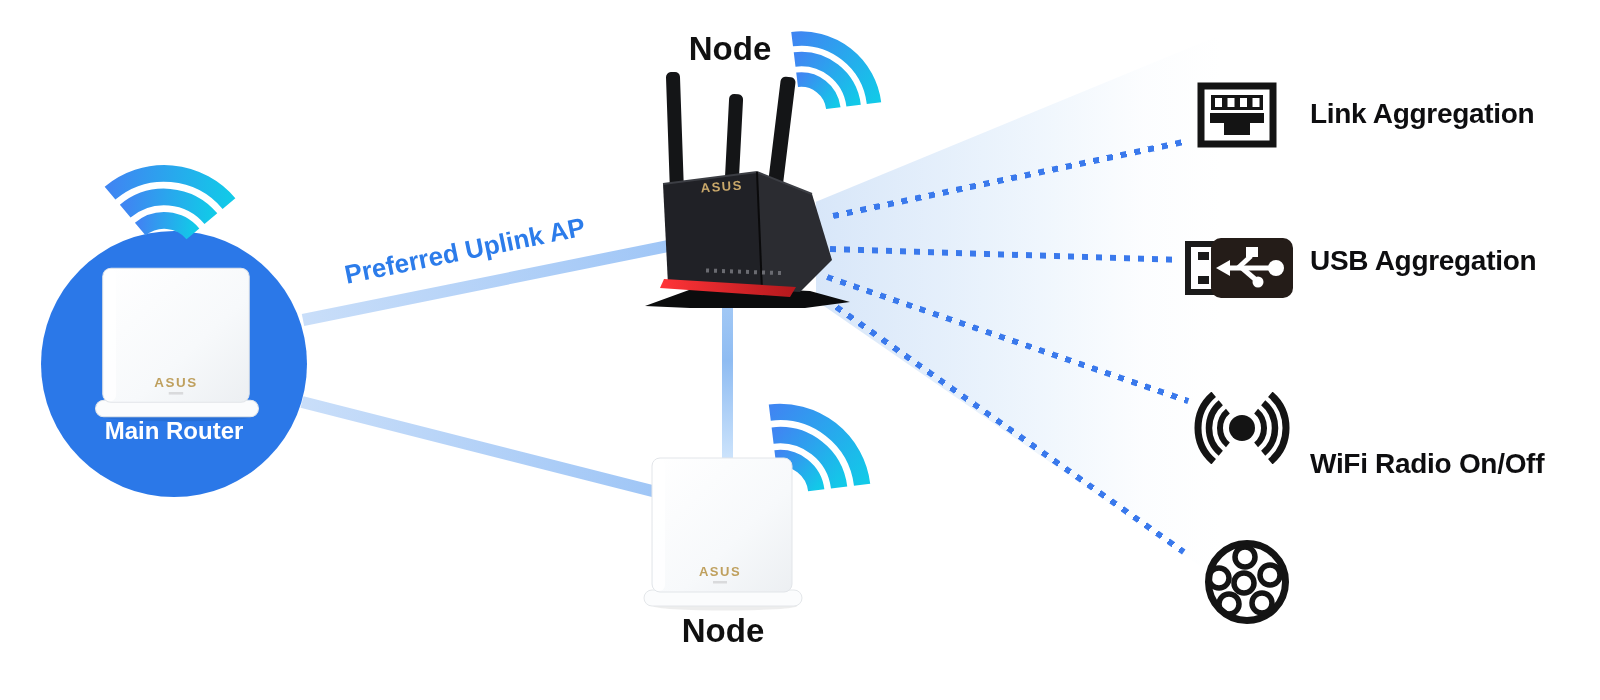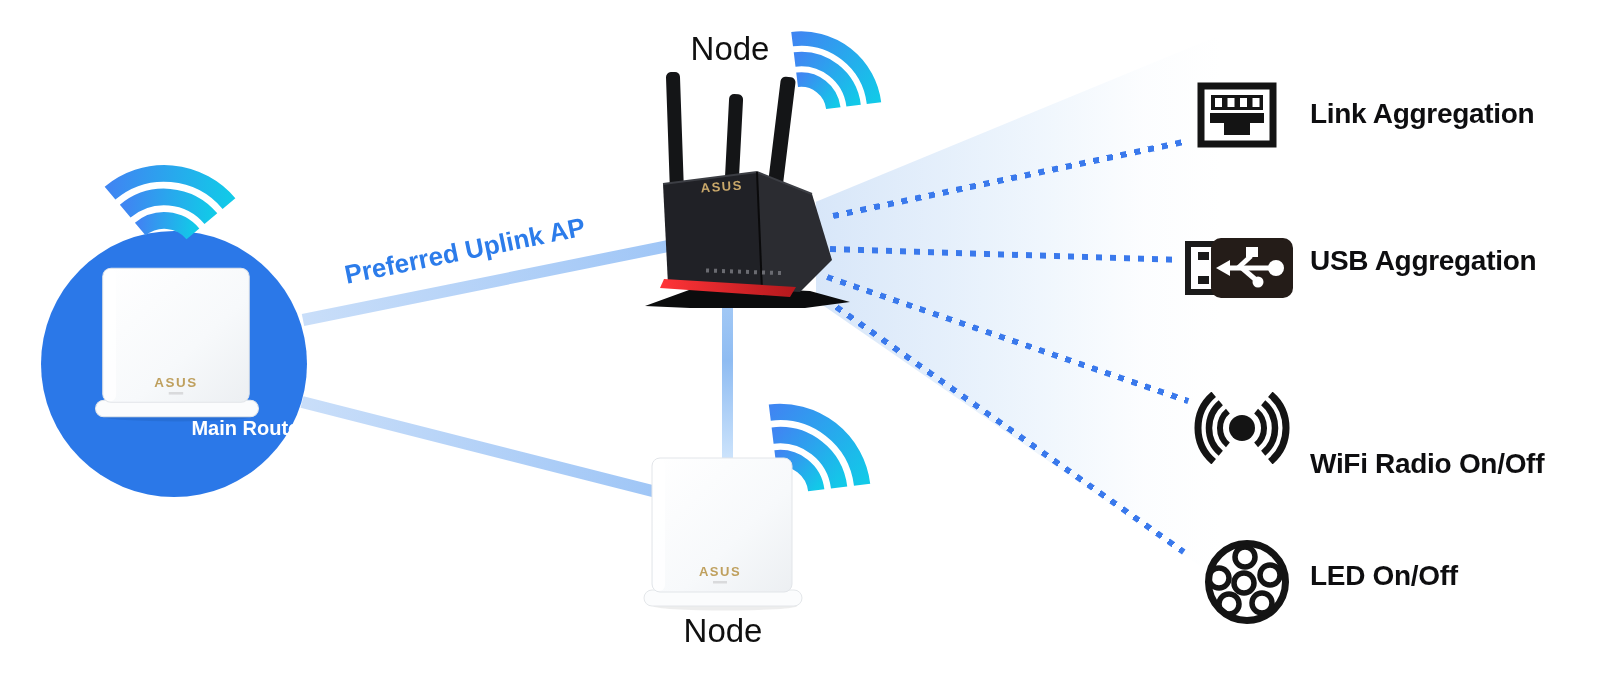--- a/index.html
+++ b/index.html
@@ -24,24 +24,24 @@
   
   .ray{position:absolute;height:6px;transform-origin:0 50%;z-index:3;
        background:repeating-linear-gradient(90deg,#3A79EC 0 6px,transparent 6px 14px);}
   #ray-1{left:833px;top:213px;width:363px;transform:rotate(-11.93deg);}
   #ray-2{left:830px;top:246px;width:346px;transform:rotate(1.8deg);}
   #ray-3{left:827px;top:274px;width:382px;transform:rotate(18.95deg);}
   #ray-4{left:825px;top:296px;width:439px;transform:rotate(35.2deg);}
   
   #main-circle{left:41px;top:231px;width:266px;height:266px;border-radius:50%;
                background:#2B78E8;z-index:4;}
-  #main-router-label{left:41px;top:417px;width:266px;text-align:right;z-index:7;
-               color:#ffffff;font-size:20px;font-weight:700;}
-  
-  .node-label{font-size:33px;font-weight:400;color:#101010;z-index:7;text-align:center;}
+  #main-router-label{left:41px;top:417px;width:266px;text-align:center;z-index:7;
+               color:#ffffff;font-size:24px;font-weight:700;}
+  
+  .node-label{font-size:33px;font-weight:700;color:#101010;z-index:7;text-align:center;}
   #top-node-label{left:650px;top:30px;width:160px;}
   #bottom-node-label{left:643px;top:612px;width:160px;}
   #uplink-label{left:345px;top:260px;width:300px;transform:rotate(-11.5deg);
                 transform-origin:0 50%;font-size:26px;font-weight:700;color:#2C7CEA;z-index:6;}
   
   .feature-label{position:absolute;left:1310px;font-size:28px;font-weight:700;
                  color:#0E0E10;letter-spacing:-.3px;z-index:7;white-space:nowrap;}
   .ficon{position:absolute;z-index:6;}
   svg{display:block;}
   .router{z-index:5;}
@@ -230,15 +230,14 @@
     <circle cx="45" cy="45" r="38.5" fill="none" stroke="#141414" stroke-width="7"></circle>
     <g fill="none" stroke="#141414" stroke-width="5.5">
       <circle cx="43" cy="20" r="10"></circle>
       <circle cx="17" cy="41" r="10"></circle>
       <circle cx="42" cy="46" r="10"></circle>
       <circle cx="68" cy="38" r="10"></circle>
       <circle cx="27" cy="67" r="10"></circle>
       <circle cx="60" cy="66" r="10"></circle>
     </g>
   </svg>
-  <div class="feature-label" style="top:560px;">LED On/Off</div>
 
 </div>
 
 </body></html>

